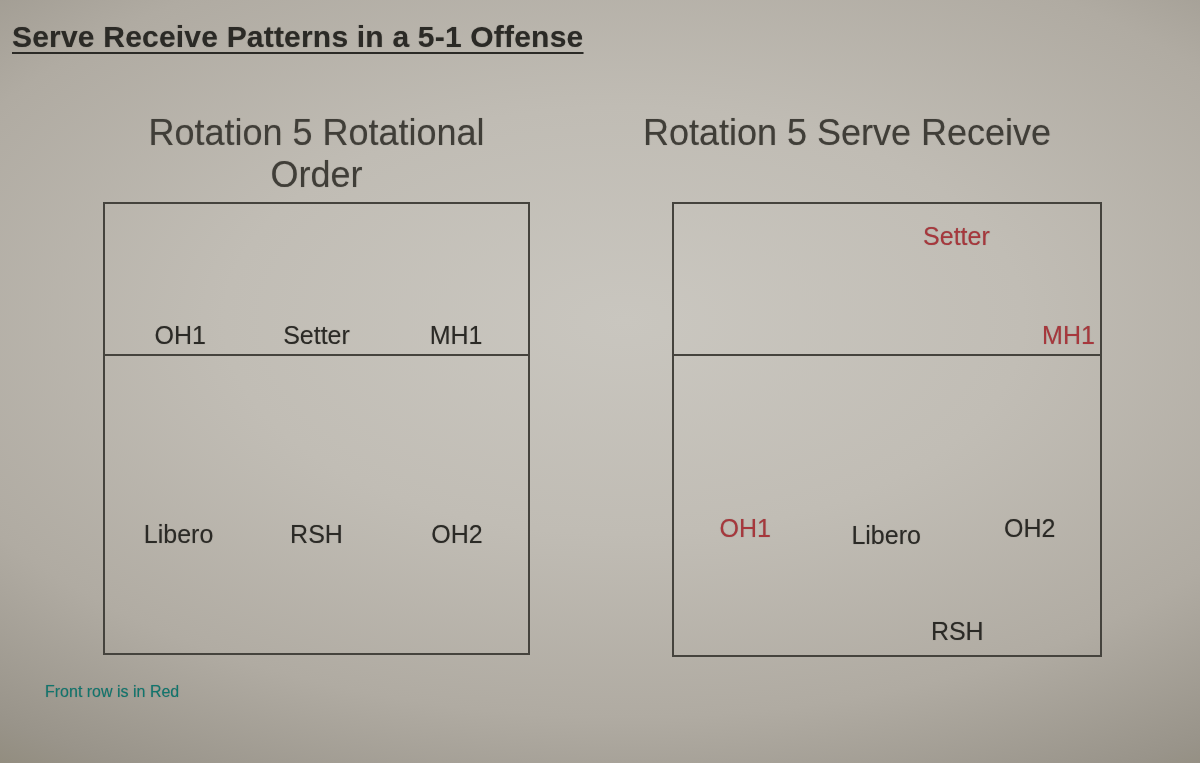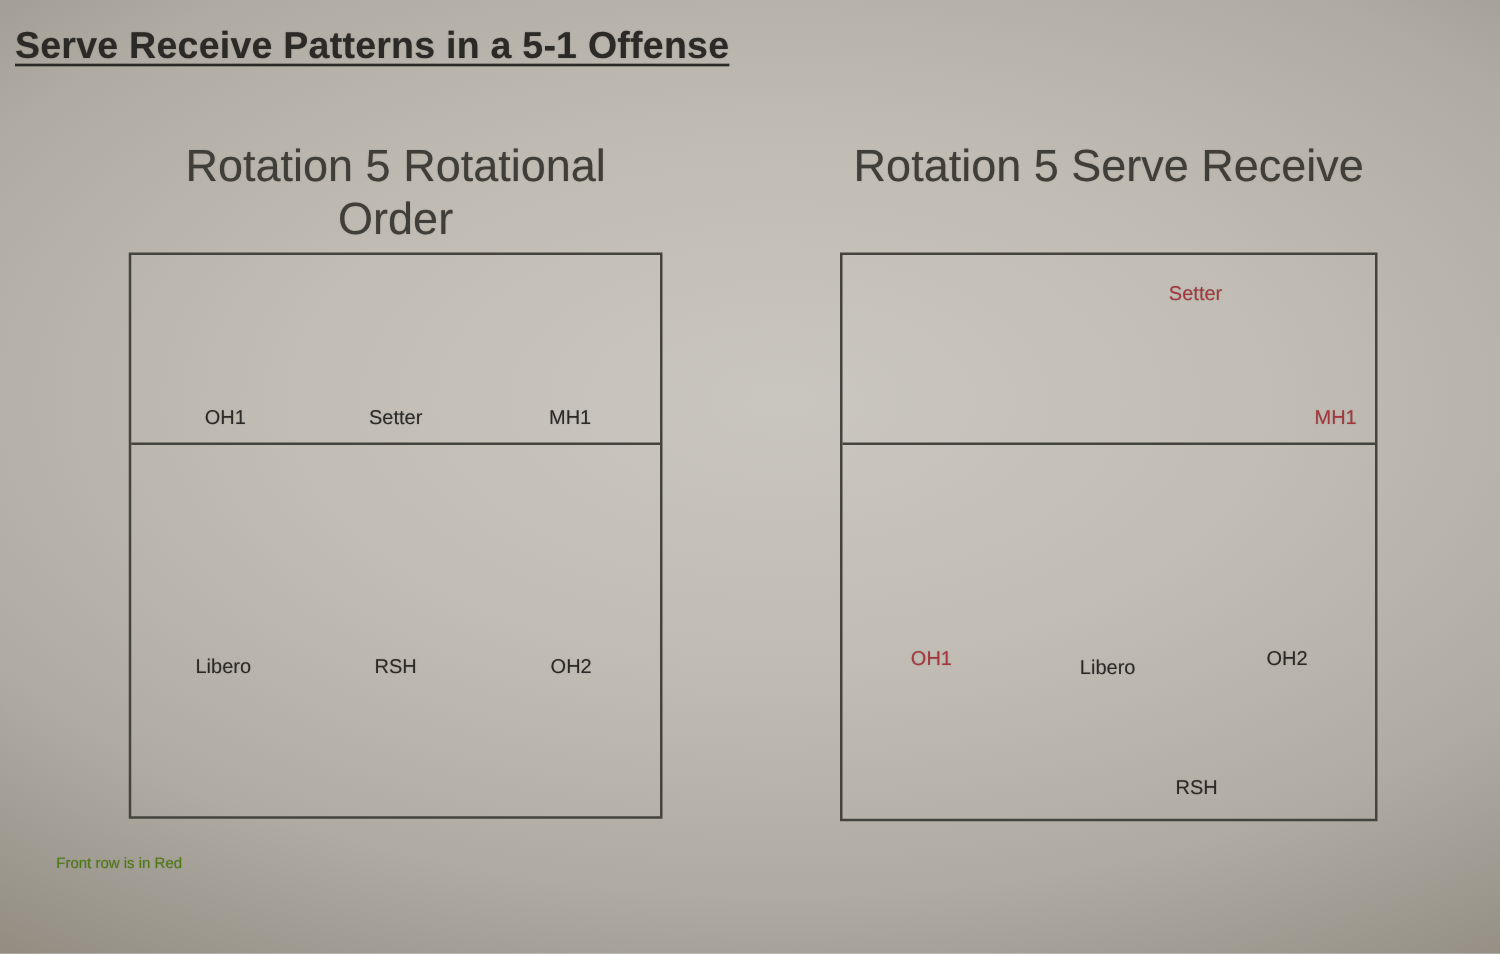--- a/index.html
+++ b/index.html
@@ -36,21 +36,21 @@
   }
   .court-subtitle {
     position: absolute;
     top: 112px;
     font-size: 36px;
     color: #403e38;
     text-align: center;
     text-shadow: 0 0 1px rgba(60,58,52,0.4);
   }
   .court-subtitle.left  { left: 103px; width: 427px; }
-  .court-subtitle.right { left: 672px; width: 430px; text-align: center; }
+  .court-subtitle.right { left: 632px; width: 430px; text-align: center; }
 
   .court {
     position: absolute;
     border: 2px solid #45433d;
     box-sizing: border-box;
     background: rgba(255,255,255,0.02);
   }
   .court.left  { left: 103px; top: 202px; width: 427px; height: 453px; }
   .court.right { left: 672px; top: 202px; width: 430px; height: 455px; }
 
@@ -59,33 +59,33 @@
     left: 0;
     right: 0;
     top: 33.3%;
     height: 0;
     border-top: 2px solid #45433d;
   }
 
   .player {
     position: absolute;
     transform: translate(-50%, -50%);
-    font-size: 16px;
+    font-size: 25px;
     white-space: nowrap;
     text-shadow: 0 0 1px rgba(60,58,52,0.4);
   }
   .player.black { color: #2b2a26; }
   .player.red   { color: #a7373c; }
 
   .footnote {
     position: absolute;
     left: 45px;
     top: 683px;
-    font-size: 12px;
-    color: #4d7c0f;
+    font-size: 16px;
+    color: #0f766e;
     text-shadow: 0 0 1px rgba(60,58,52,0.4);
   }
 </style>
 </head>
 <body>
 
 <h1 class="page-title">Serve Receive Patterns in a 5-1 Offense</h1>
 
 <div class="court-subtitle left">Rotation 5 Rotational Order</div>
 

